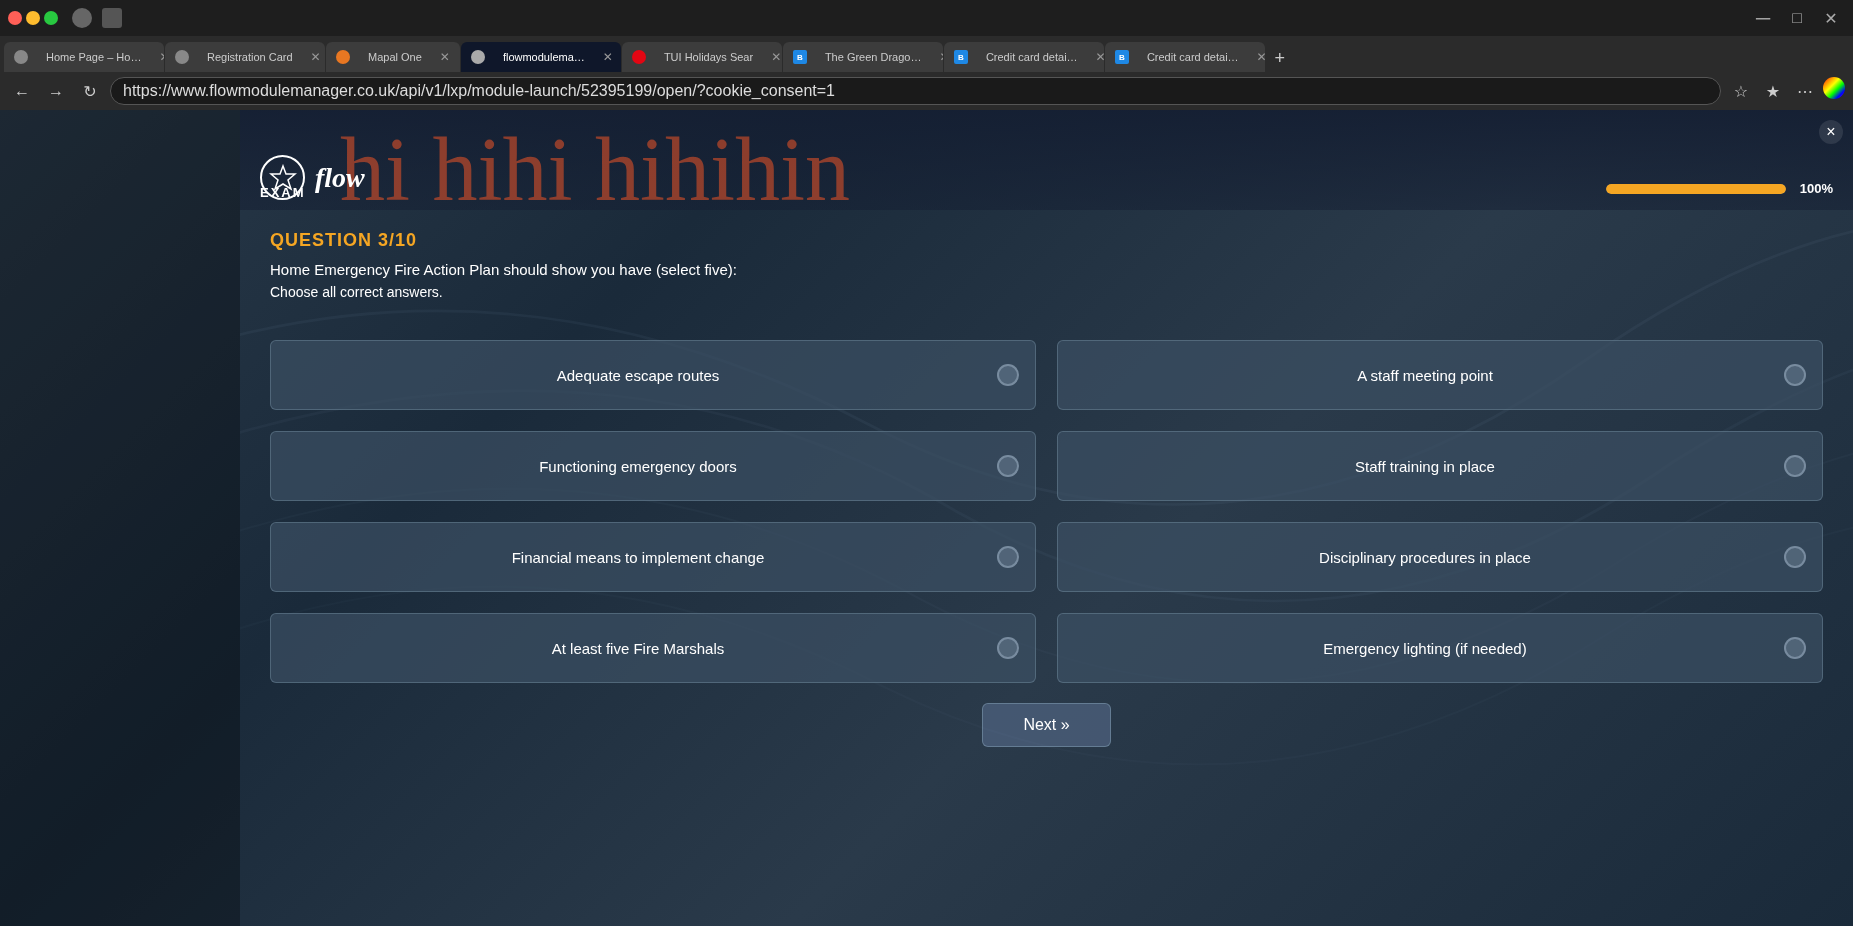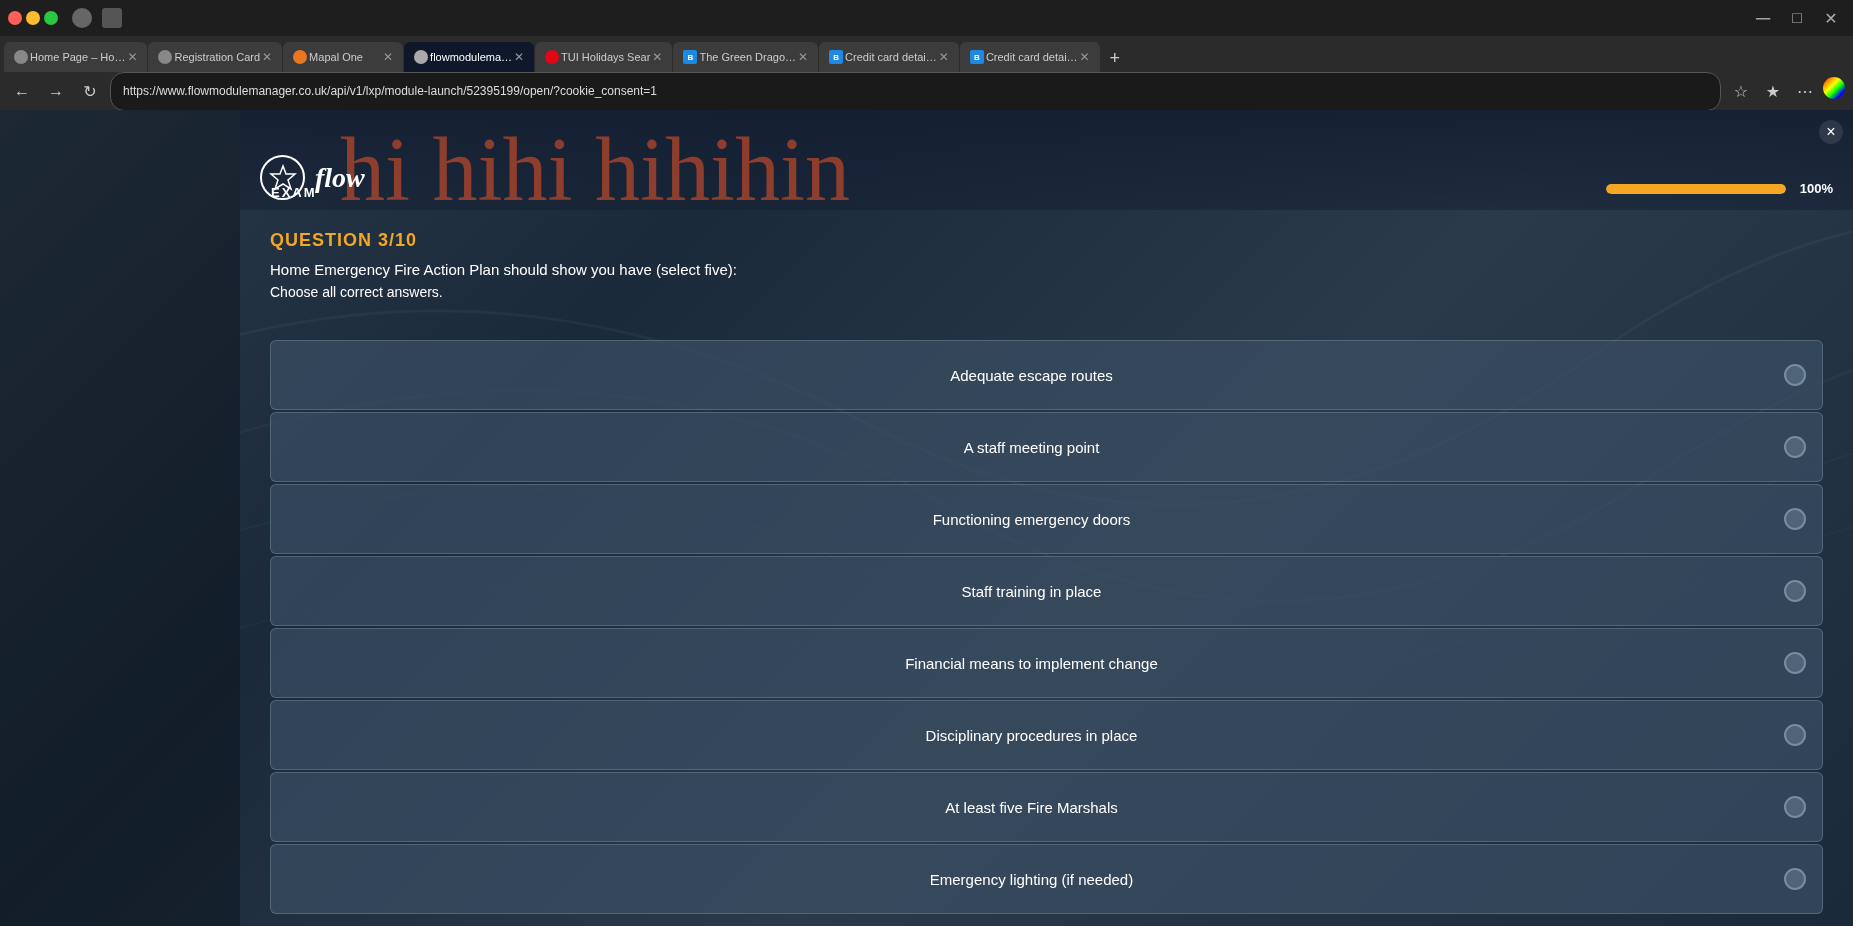--- a/index.html
+++ b/index.html
@@ -43,21 +43,21 @@
       gap: 1px;
     }
 
     .tab {
       height: 30px;
       background: #3c3c3c;
       border-radius: 6px 6px 0 0;
       display: flex;
       align-items: center;
       padding: 0 10px;
-      gap: 2px;
+      gap: 18px;
       font-size: 11px;
       color: #ccc;
       min-width: 120px;
       max-width: 160px;
       cursor: pointer;
       white-space: nowrap;
       overflow: hidden;
       text-overflow: ellipsis;
     }
 
@@ -105,26 +105,26 @@
       font-size: 16px;
       cursor: pointer;
       border-radius: 4px;
       display: flex;
       align-items: center;
       justify-content: center;
     }
 
     .address-bar {
       flex: 1;
-      height: 39px;
+      height: 28px;
       background: #1a1a1a;
       border: 1px solid #555;
       border-radius: 14px;
       color: #ddd;
-      font-size: 12px;
+      font-size: 16px;
       padding: 8px 12px;
       outline: none;
     }
 
     .browser-action-btns {
       display: flex;
       gap: 4px;
     }
 
     
@@ -190,21 +190,20 @@
 
     .exam-label {
       position: absolute;
       bottom: 10px;
       left: 20px;
       color: white;
       font-size: 13px;
       letter-spacing: 2px;
       font-weight: bold;
       z-index: 2;
-      margin-left: 11px;
     }
 
     
     .cursive-overlay {
       position: absolute;
       top: 15px;
       left: 100px;
       right: 30px;
       font-size: 90px;
       font-family: 'Brush Script MT', cursive;
@@ -287,22 +286,22 @@
     .question-instruction {
       color: white;
       font-size: 14px;
       font-weight: normal;
       margin-bottom: 20px;
     }
 
     
     .answers-grid {
       display: grid;
-      grid-template-columns: 1fr;
-      gap: 2px;
+      grid-template-columns: 1fr 1fr;
+      gap: 21px;
       padding: 0 30px;
     }
 
     .answer-btn {
       background: rgba(60, 80, 100, 0.7);
       border: 1px solid rgba(150, 180, 200, 0.3);
       border-radius: 6px;
       padding: 20px 50px 20px 20px;
       color: white;
       font-size: 15px;

